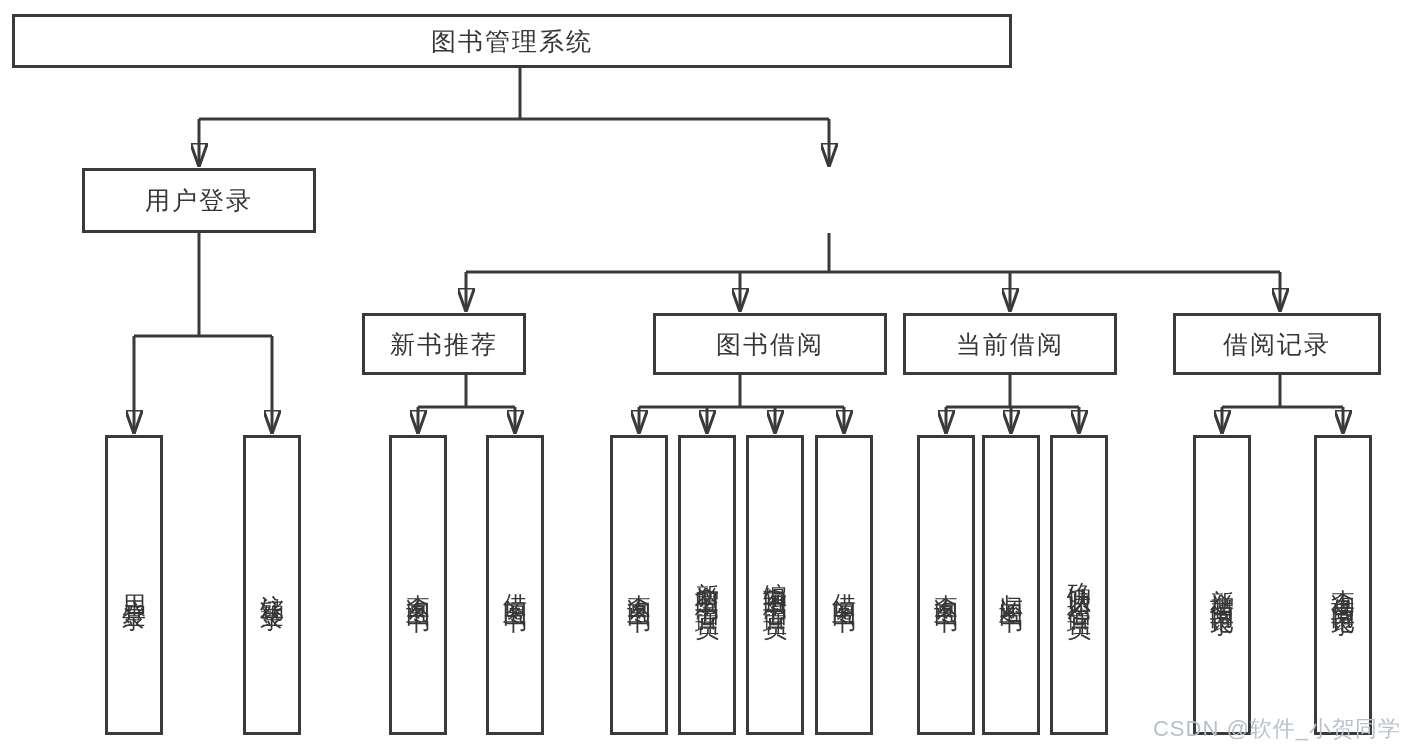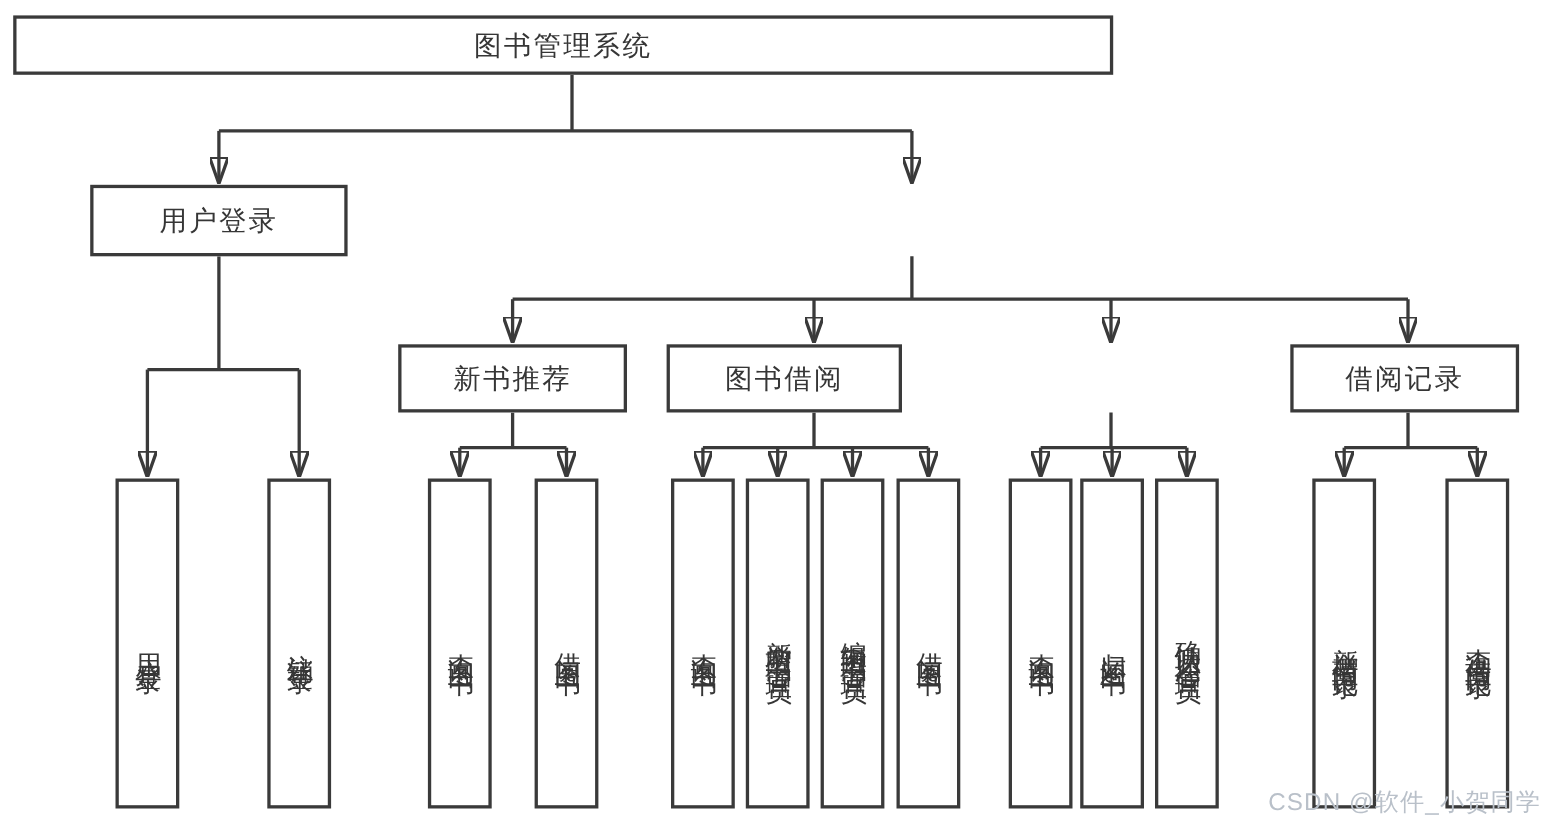--- a/index.html
+++ b/index.html
@@ -68,22 +68,23 @@
 
     <path d="M1280,375 V407 M1222,407 H1343"></path>
     <path d="M1222,407 V433" marker-end="url(#arw)"></path>
     <path d="M1343,407 V433" marker-end="url(#arw)"></path>
   </svg>
 
   <div class="node h" style="left:12px;top:14px;width:1000px;height:54px">图书管理系统</div>
 
   <div class="node h" style="left:82px;top:168px;width:234px;height:65px">用户登录</div>
 
-  <div class="node h" style="left:362px;top:313px;width:208px;height:62px">新书推荐</div>
-  <div class="node h" style="left:606px;top:313px;width:214px;height:62px">图书借阅</div>
+  <div class="node h" style="left:362px;top:313px;width:164px;height:62px">新书推荐</div>
+  <div class="node h" style="left:653px;top:313px;width:234px;height:62px">图书借阅</div>
+  <div class="node h" style="left:903px;top:313px;width:214px;height:62px">当前借阅</div>
   <div class="node h" style="left:1173px;top:313px;width:208px;height:62px">借阅记录</div>
 
   <div class="node leaf" style="left:105px">
     <span class="vtext">用户登录</span>
   </div>
   <div class="node leaf" style="left:243px">
     <span class="vtext">注销登录</span>
   </div>
 
   <div class="node leaf" style="left:389px">

